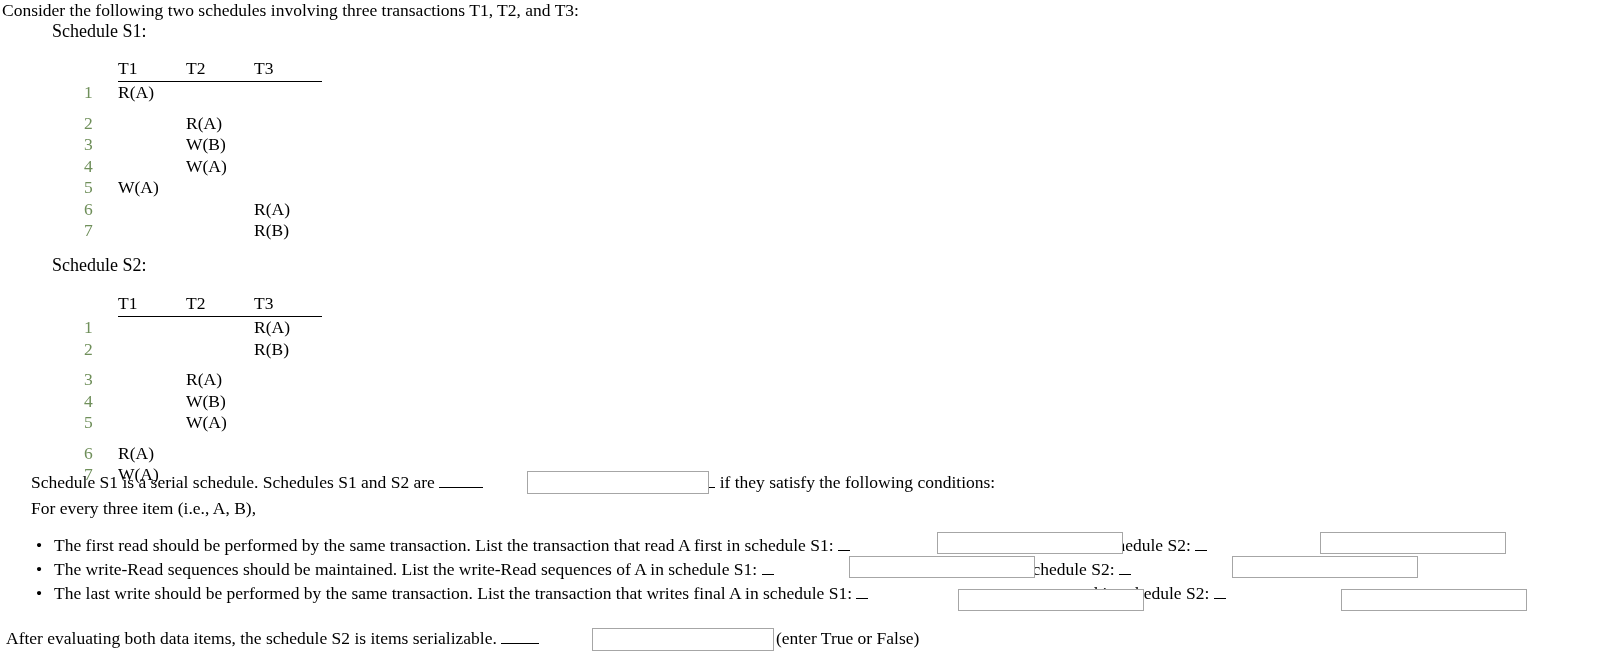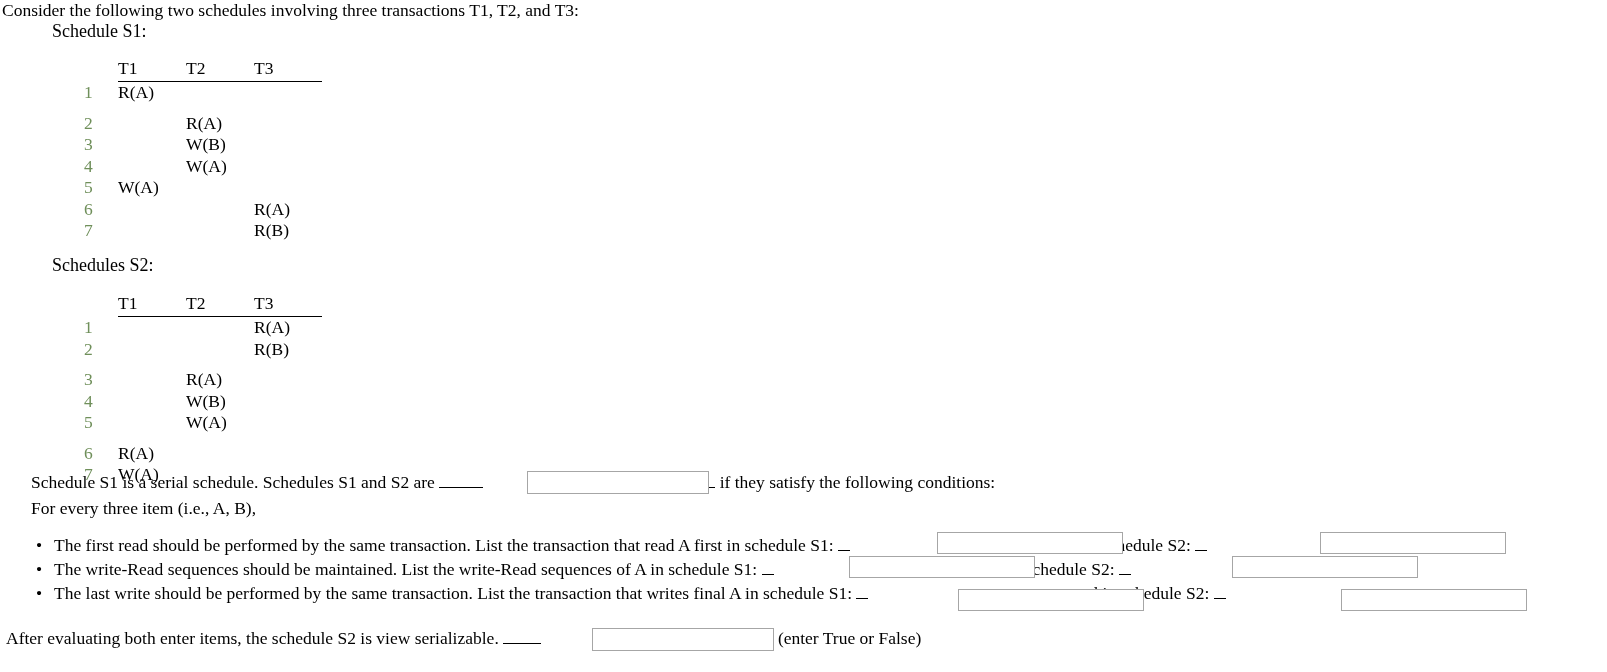--- a/index.html
+++ b/index.html
@@ -168,21 +168,21 @@
     </tr>
     <tr>
       <td class="idx-col">7</td>
       <td class="op-cell"></td>
       <td class="op-cell"></td>
       <td class="op-cell">R(B)</td>
     </tr>
   </tbody>
 </table>
 
-<div class="abs schedule-label" id="s2-label">Schedules S2:</div>
+<div class="abs schedule-label" id="s2-label">Schedule S2:</div>
 
 <table class="abs schedule-table" id="table-s2">
   <thead>
     <tr>
       <th class="idx-col hdr-cell hdr-blank"></th>
       <th class="t-col hdr-cell">T1</th>
       <th class="t-col hdr-cell">T2</th>
       <th class="t-col hdr-cell">T3</th>
     </tr>
   </thead>
@@ -257,15 +257,15 @@
 <input class="field" id="f-wr-s1" style="left: 849px; top: 556px; width: 186px; height: 22px;" placeholder="">
 <input class="field" id="f-wr-s2" style="left: 1232px; top: 556px; width: 186px; height: 22px;" placeholder="">
 
 <div class="abs bullet-row" id="bullet-3">
   <span class="bullet-dot">•</span><span>The last write should be performed by the same transaction.  List the transaction that writes final A in schedule S1: </span><span class="blank-line" style="width:12px"></span><span style="display:inline-block;width:188px"></span><span class="blank-line" style="width:12px"></span><span> and in schedule S2: </span><span class="blank-line" style="width:12px"></span><span style="display:inline-block;width:188px"></span><span class="blank-line" style="width:12px"></span>
 </div>
 <input class="field" id="f-lw-s1" style="left: 958px; top: 589px; width: 186px; height: 22px;" placeholder="">
 <input class="field" id="f-lw-s2" style="left: 1341px; top: 589px; width: 186px; height: 22px;" placeholder="">
 
 <div class="abs para" id="line-final">
-  <span>After evaluating both enter items, the schedule S2 is view serializable. </span><span class="blank-line" style="width:38px"></span><span style="display:inline-block;width:190px"></span><span class="blank-line" style="width:38px"></span><span>. (enter True or False)</span>
+  <span>After evaluating both data items, the schedule S2 is items serializable. </span><span class="blank-line" style="width:38px"></span><span style="display:inline-block;width:190px"></span><span class="blank-line" style="width:38px"></span><span>. (enter True or False)</span>
 </div>
 <input class="field" id="f-view" style="left: 592px; top: 628px; width: 182px; height: 23px;" placeholder="">
 
 </body></html>

